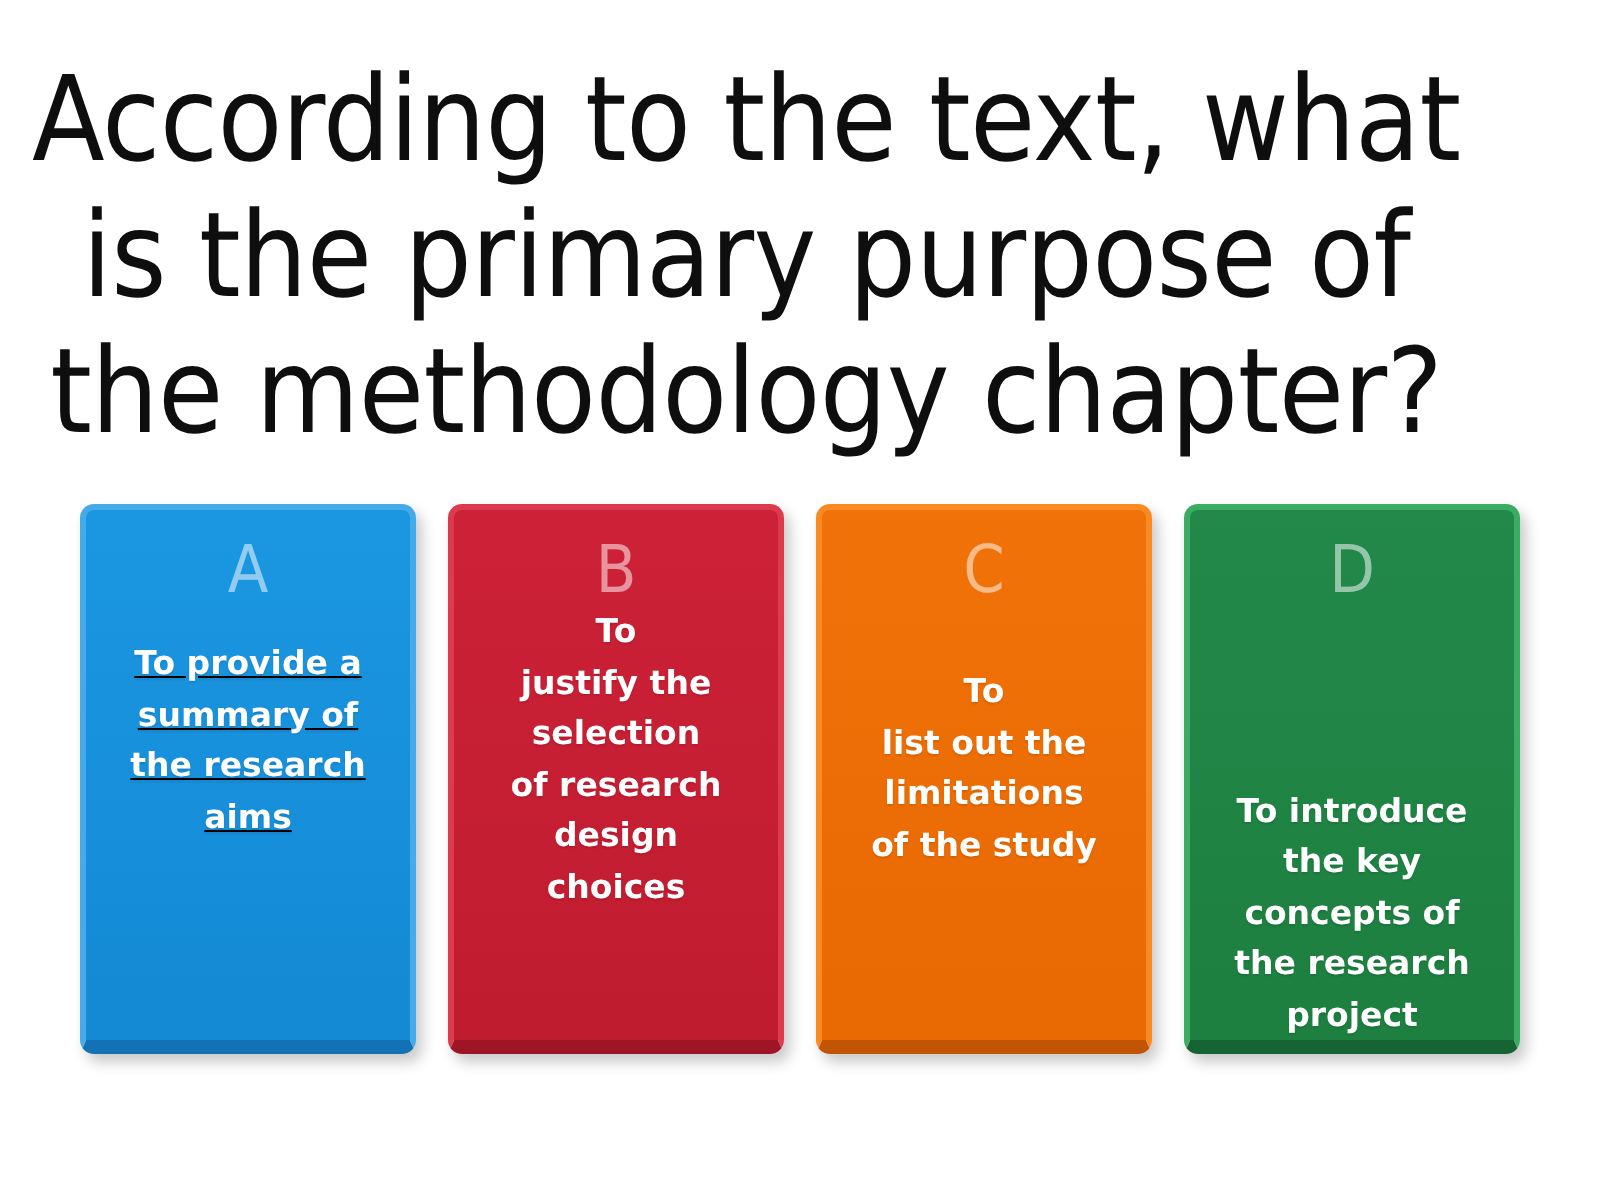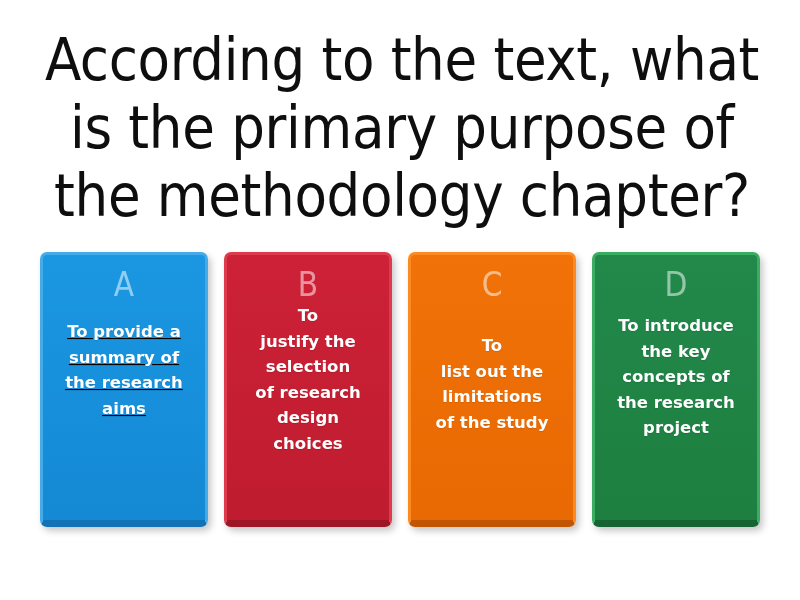--- a/index.html
+++ b/index.html
@@ -23,21 +23,21 @@
     box-sizing: border-box;
     background: #ffffff;
   }
 
   
   .question-area {
     flex: 0 0 auto;
     height: 252px;
     display: flex;
     align-items: center;
-    justify-content: center;
+    justify-content: flex-start;
     padding: 4px 12px 0 16px;
     box-sizing: border-box;
   }
   .question-text {
     font-family: "DejaVu Sans Condensed", "Liberation Sans", sans-serif;
     font-size: 59px;
     line-height: 68px;
     font-weight: 400;
     color: #0e0e0e;
     text-align: center;
@@ -110,21 +110,21 @@
   .card-a { background: linear-gradient(180deg,#1b97e2 0%,#1489d4 100%); border-color: #44aae8 #44aae8 #1272b5 #44aae8; }
   .card-b { background: linear-gradient(180deg,#cd2137 0%,#bf1c2f 100%); border-color: #dd3b4d #dd3b4d #9e1525 #dd3b4d; }
   .card-c { background: linear-gradient(180deg,#f07208 0%,#e96902 100%); border-color: #fb8a22 #fb8a22 #c25503 #fb8a22; }
   .card-d { background: linear-gradient(180deg,#22894a 0%,#1d7f40 100%); border-color: #3aad63 #3aad63 #166333 #3aad63; }
 
   .card-b .answer-body,
   .card-d .answer-body { align-items: flex-start; }
   .card-a .answer-body { padding-top: 16px; text-decoration: underline; }
   .card-b .answer-body { padding-top: 0px; }
   .card-c .answer-body { padding-top: 30px; }
-  .card-d .answer-body { padding-top: 10px; }
+  .card-d .answer-body { padding-top: 10px; align-items: flex-end; }
 </style>
 </head>
 <body>
 
 <div class="quiz-root">
 
   <div class="question-area">
     <div class="question-text">According to the text, what
 is the primary purpose of
 the methodology chapter?</div>

